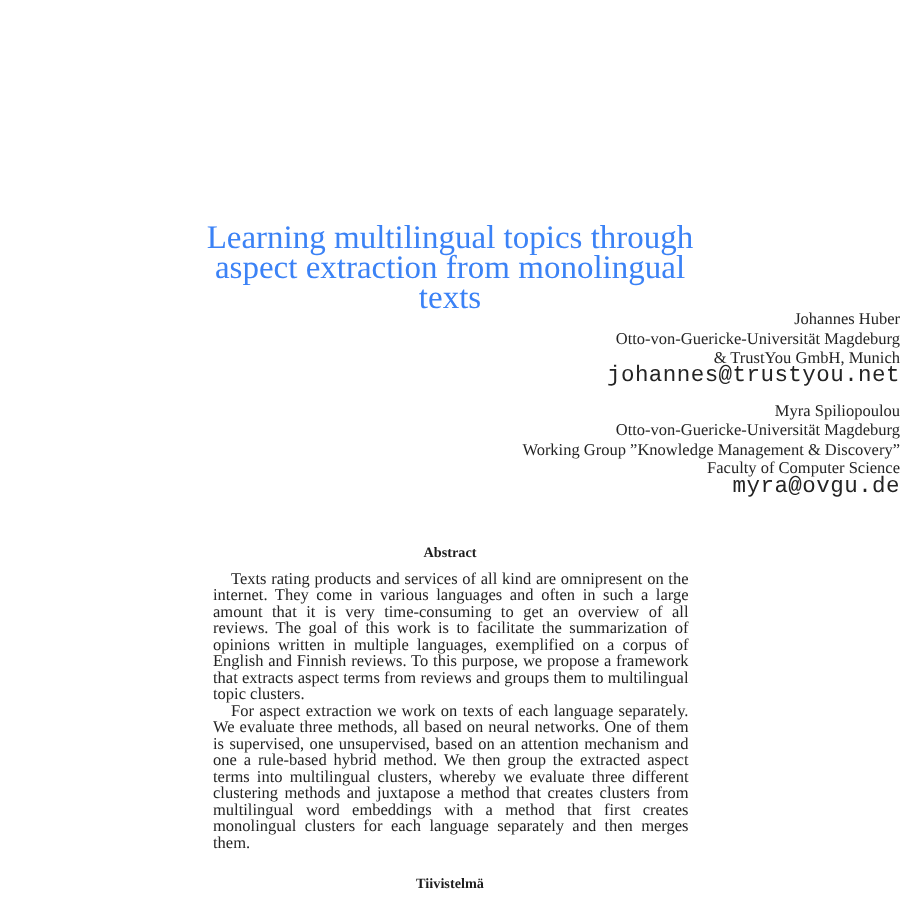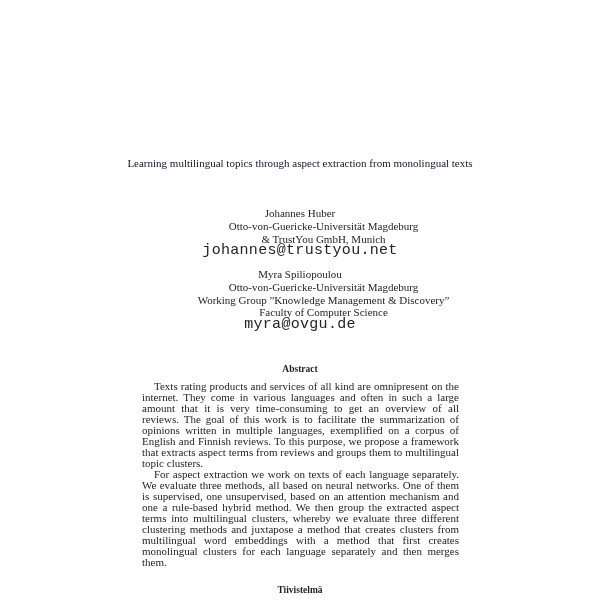--- a/index.html
+++ b/index.html
@@ -19,29 +19,29 @@
   .title {
     position: absolute;
     top: 148px;
     left: 0;
     width: 100%;
     text-align: center;
   }
   .title-inner {
     display: inline-block;
     max-width: 352px;
-    font-size: 11px;
-    line-height: 30px;
-    color: #0f172a;
+    font-size: 22px;
+    line-height: 20px;
+    color: #3b82f6;
   }
   .author-block {
     position: absolute;
     left: 0;
     width: 100%;
-    text-align: center;
+    text-align: right;
     font-size: 11px;
     line-height: 12.8px;
     color: #242424;
   }
   .author-block .name { display: block; }
   .author-block .affil { display: block; padding-left: 47px; }
   .author-block .email {
     display: block;
     font-family: "Liberation Mono", "DejaVu Sans Mono", monospace;
     font-size: 15px;

